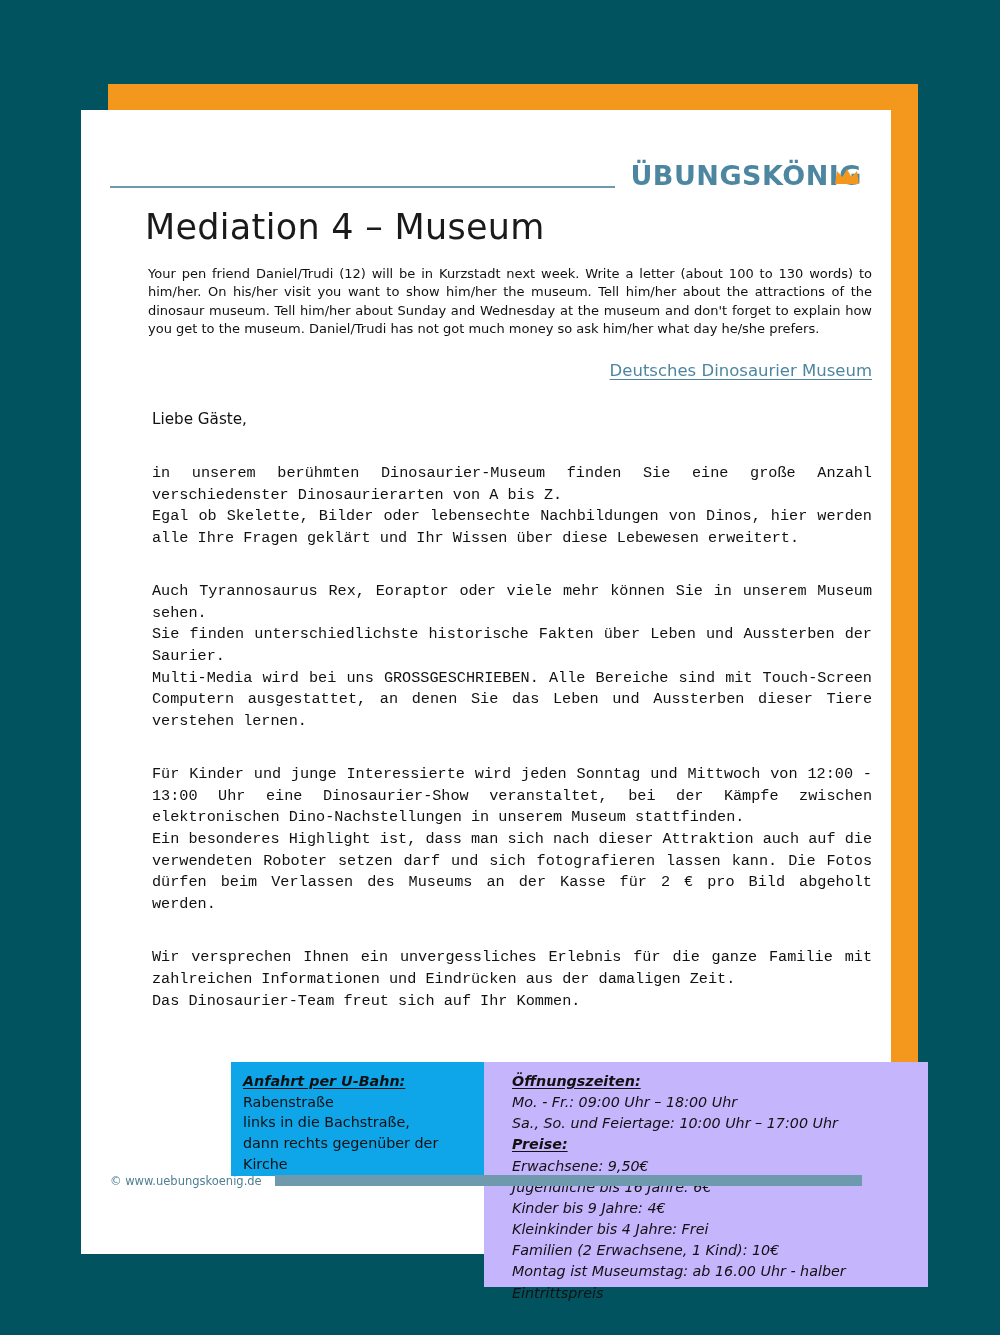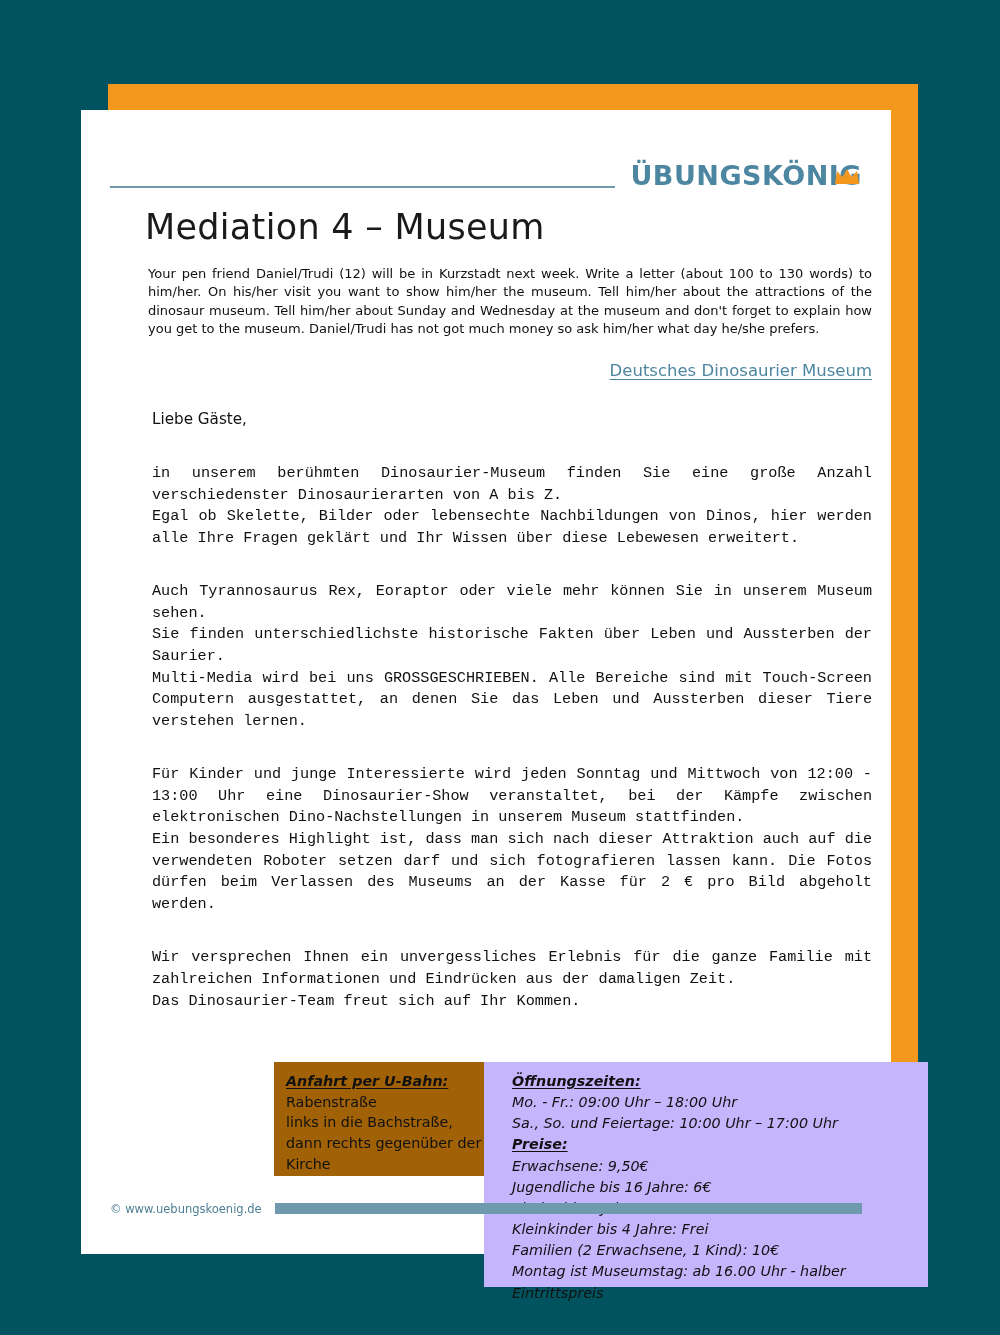--- a/index.html
+++ b/index.html
@@ -137,24 +137,23 @@
     top: 952px;
     width: 700px;
     height: 230px;
   }
   .box-travel {
     position: absolute;
     left: 0;
     top: 0;
     width: 257px;
     height: 114px;
-    background: #a16207;
+    background: #0ea5e9;
     box-sizing: border-box;
     padding: 9px 10px 6px 12px;
-    margin-left: 43px;
   }
   .box-travel .row {
     font-family: "DejaVu Sans", sans-serif;
     font-size: 14.3px;
     line-height: 1.45;
     color: #111;
   }
   .box-travel .row.head {
     font-style: italic;
     font-weight: bold;
@@ -181,21 +180,21 @@
   .box-hours .row.head {
     font-weight: bold;
     text-decoration: underline;
     text-underline-offset: 2px;
   }
 
   
   .footer {
     position: absolute;
     left: 29px;
-    top: 1090px;
+    top: 1062px;
     width: 752px;
     height: 20px;
   }
   .footer-text {
     position: absolute;
     left: 0;
     top: 2px;
     font-size: 11.5px;
     color: #4d7f93;
     white-space: nowrap;

